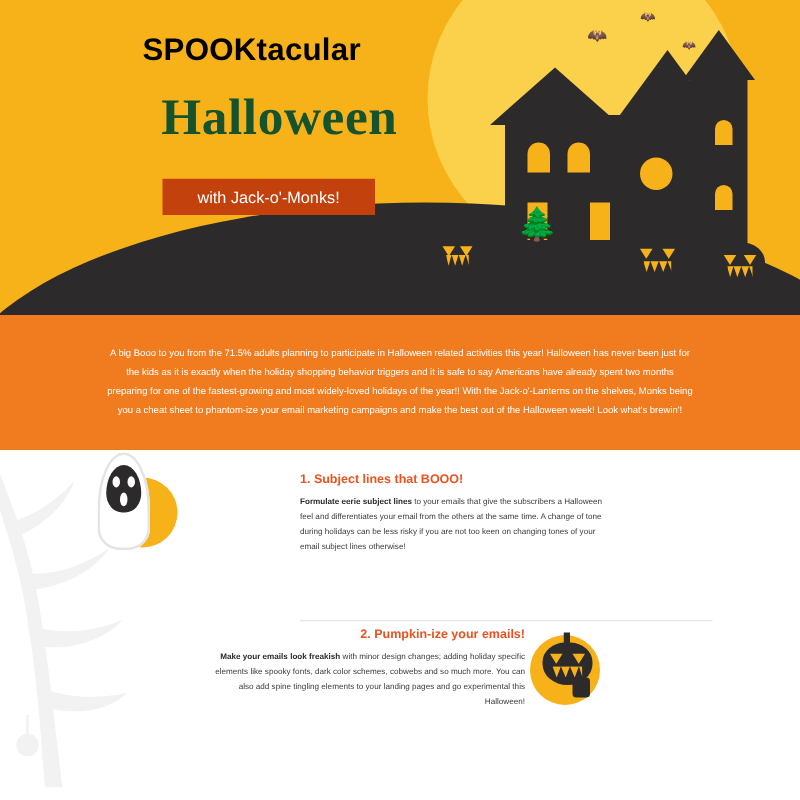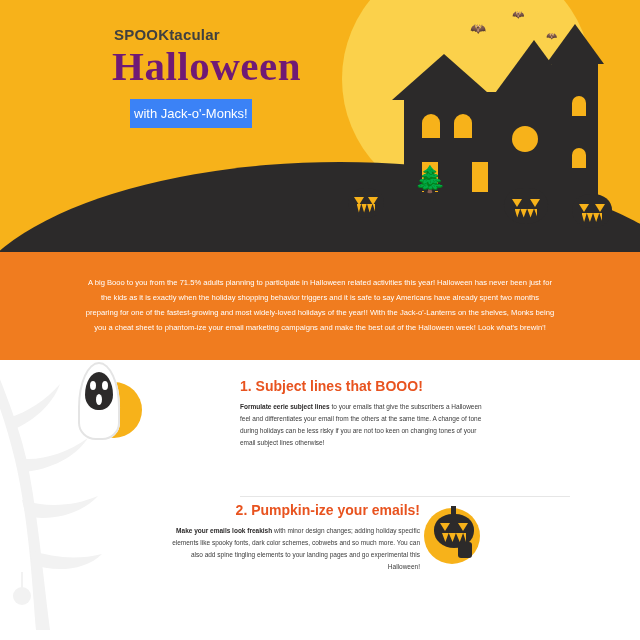--- a/index.html
+++ b/index.html
@@ -167,51 +167,51 @@
   }
 
   
   .hero-text {
     position: absolute;
     left: 112px;
     top: 26px;
     z-index: 5;
   }
   .t-spook {
-    font-size: 15px;
+    font-size: 25px;
     font-weight: bold;
-    color: #404040;
+    color: #000000;
     letter-spacing: 0.2px;
     margin: 0 0 2px 2px;
   }
   .t-halloween {
     font-family: "Liberation Serif", serif;
     font-size: 41px;
     font-weight: bold;
-    color: #701a75;
-    margin: 0;
+    color: #14532d;
+    margin: 17px;
     line-height: 1.05;
     letter-spacing: 0.5px;
   }
   .t-email {
     font-size: 22px;
     font-weight: bold;
     color: #2c2a2a;
     margin: 2px 0 0 2px;
     line-height: 1.2;
   }
   .t-email .light { font-weight: normal; }
   .t-with {
     display: inline-block;
     margin-top: 11px;
     margin-left: 18px;
-    background: #3b82f6;
+    background: #c2410c;
     color: #ffffff;
     font-size: 13px;
-    padding: 7px 4px;
+    padding: 7px 28px;
   }
 
   
   .intro {
     width: 640px;
     height: 108px;
     background: #f07c1f;
     display: flex;
     align-items: center;
     justify-content: center;
@@ -343,21 +343,21 @@
     background: #2c2a2a;
     border-radius: 3px;
   }
 
   .txt-block { position: absolute; width: 250px; }
   .txt-1 { left: 170px; top: 0; }
   .txt-2 { left: 100px; top: 0; }
 
   .item-title {
     margin: 0 0 7px 0;
-    font-size: 14px;
+    font-size: 10px;
     font-weight: bold;
     color: #e8531f;
   }
   .item-2 .item-title { text-align: right; }
   .item-body {
     margin: 0;
     font-size: 6.5px;
     line-height: 1.85;
     color: #3b3b3b;
   }

